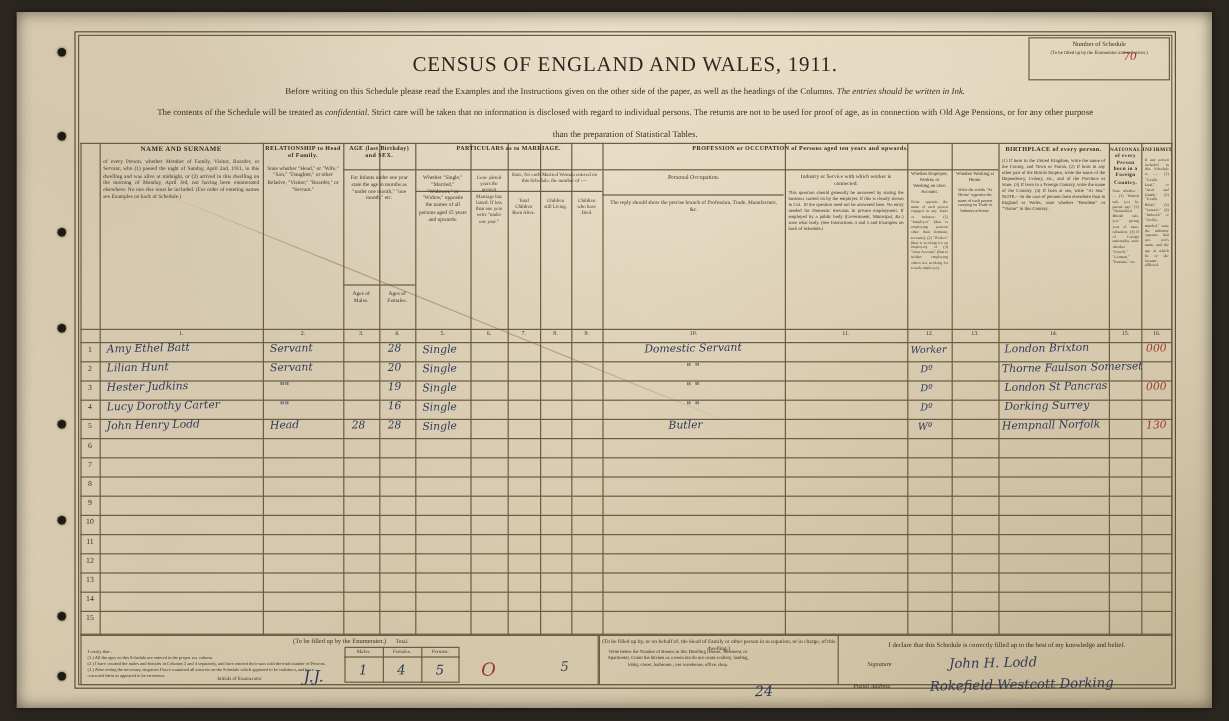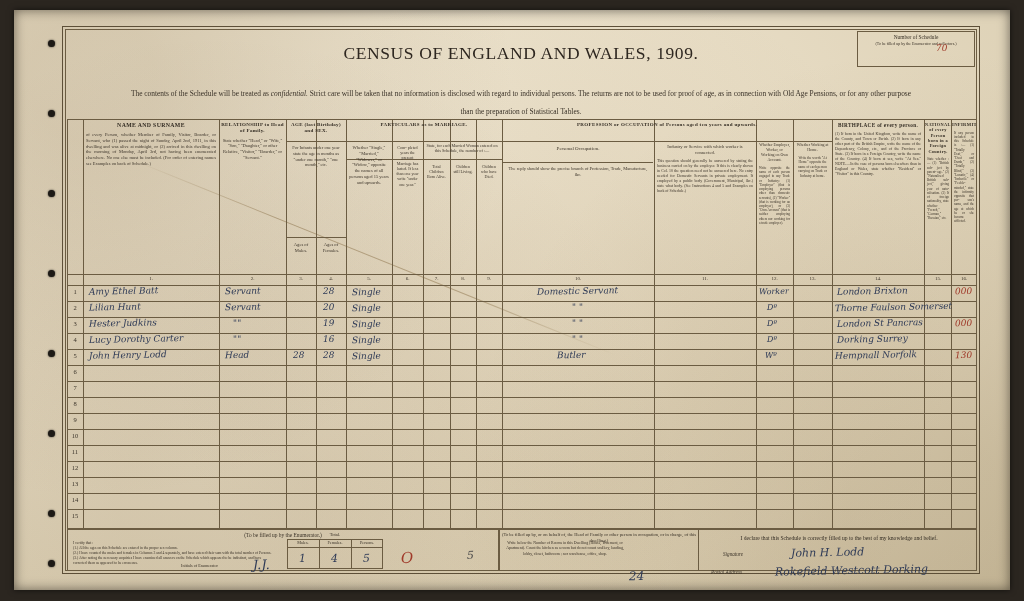--- a/index.html
+++ b/index.html
@@ -224,22 +224,25 @@
     <div class="hole" style="top:180px"></div>
     <div class="hole" style="top:260px"></div>
     <div class="hole" style="top:340px"></div>
     <div class="hole" style="top:420px"></div>
     <div class="hole" style="top:500px"></div>
     <div class="hole" style="top:550px"></div>
 
     <div id="form">
       <div class="inner-rule"></div>
 
-      <div class="main-title">CENSUS OF ENGLAND AND WALES, 1909.</div>
-
+      <div class="main-title">CENSUS OF ENGLAND AND WALES, 1911.</div>
+
+      <div class="sub-line sub1">
+        <span>Before writing on this Schedule please read the Examples and the Instructions given on the other side of the paper, as well as the headings of the Columns.  </span><span class="ital">The entries should be written in Ink.</span>
+      </div>
       <div class="sub-line sub2">
         <span>The contents of the Schedule will be treated as </span><span class="ital">confidential.</span><span>  Strict care will be taken that no information is disclosed with regard to individual persons.   The returns are not to be used for proof of age, as in connection with Old Age Pensions, or for any other purpose</span>
       </div>
       <div class="sub-line sub3">than the preparation of Statistical Tables.</div>
 
       <div class="schedule-box">
         <div>Number of Schedule</div>
         <div style="font-size:4px">(To be filled up by the Enumerator and collectors.)</div>
       </div>
       <div class="schedule-num hand red" style="right:32px; top:16px; position:absolute;">70</div>

